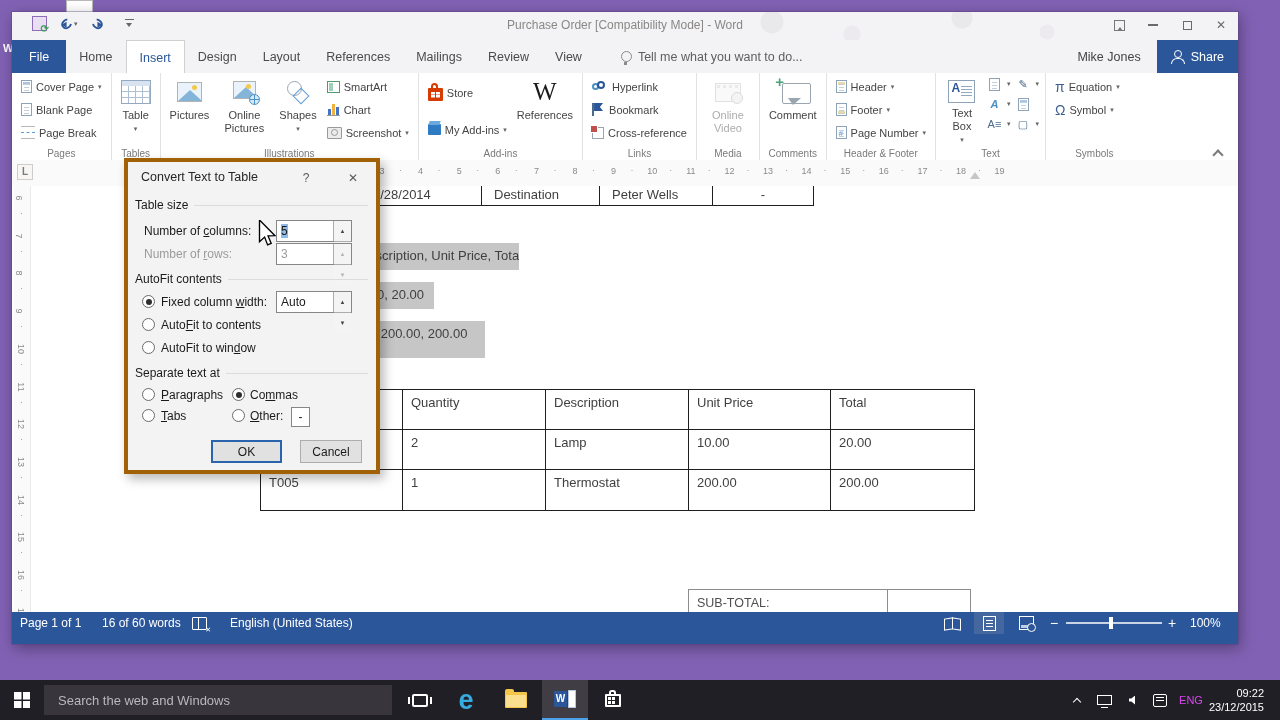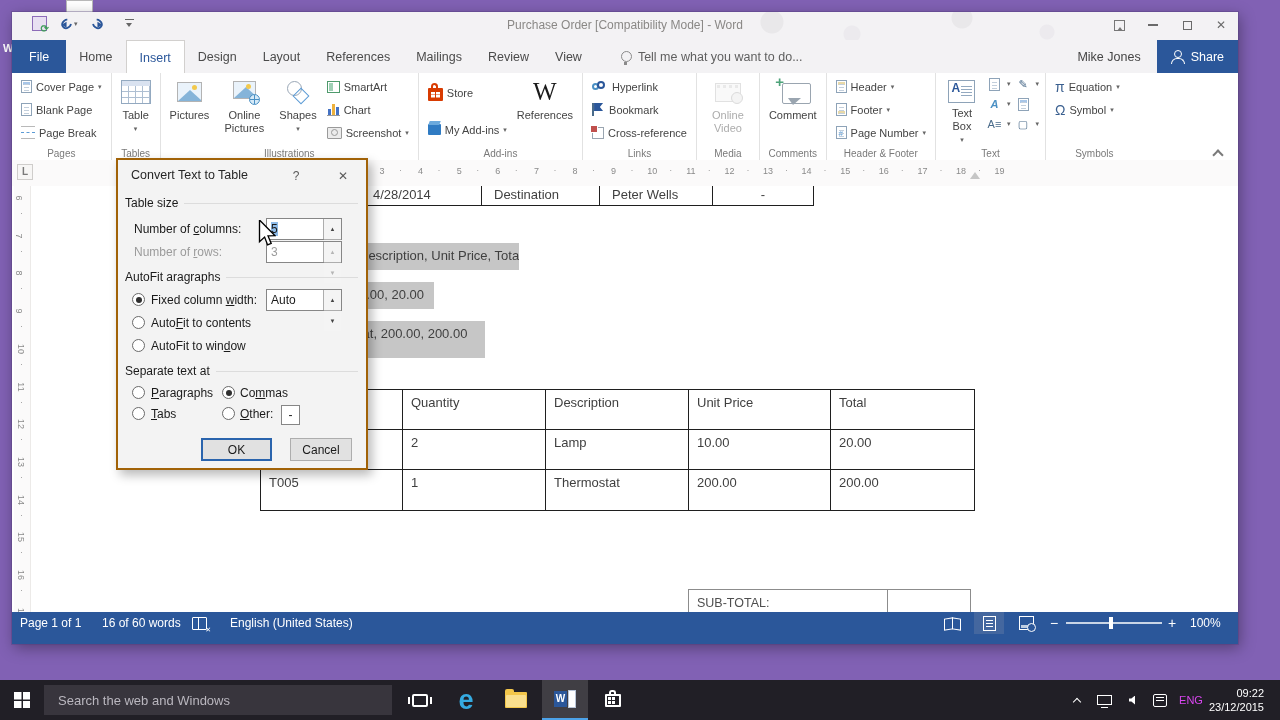--- a/index.html
+++ b/index.html
@@ -57,22 +57,22 @@
   #doctable{position:absolute;left:248px;top:203px;display:grid;grid-template-columns:142px 143px 143px 142px 143px;grid-auto-rows:40px;border:1px solid #1f1f1f}
   #doctable .c{border-right:1px solid #1f1f1f;border-bottom:1px solid #1f1f1f;padding:5px 0 0 8px;font-size:13px;color:#3f3f3f;overflow:hidden}
   #doctable .c:nth-child(5n){border-right:none}
   #doctable .c:nth-child(n+11){border-bottom:none}
   #totals{position:absolute;left:676px;top:403px;width:281px;border:1px solid #8c8c8c}
   #totals .trow{display:flex;height:28px;border-bottom:1px solid #8c8c8c}
   #totals .trow:last-child{border-bottom:none;height:24px}
   #totals .tl{width:190px;border-right:1px solid #8c8c8c;padding:6px 0 0 8px;font-size:12.5px;color:#4f4f4f}
   #totals .tr2{flex:1}
   
-  #dialog{position:absolute;left:104px;top:146px;width:248px;height:308px;background:#f3f3f3;
-    border:2px solid #a16207;box-shadow:4px 5px 10px rgba(0,0,0,.28);font-size:12px;color:#1a1a1a}
+  #dialog{position:absolute;left:112px;top:146px;width:248px;height:308px;background:#f3f3f3;
+    border:4px solid #a16207;box-shadow:4px 5px 10px rgba(0,0,0,.28);font-size:12px;color:#1a1a1a}
   #dlg-title{position:absolute;left:13px;top:8px;font-size:12.5px;color:#262626}
   .dlg-x{position:absolute;top:6px;width:26px;height:20px;text-align:center;color:#5a5a5a;font-size:12px;line-height:20px}
   .sect{position:absolute;left:7px;right:8px;display:flex;align-items:center;gap:6px;color:#1a1a1a}
   .sect::after{content:'';flex:1;height:1px;background:#dcdcdc}
   .dlbl{position:absolute;white-space:nowrap}
   .key{text-decoration:underline}
   .fld{position:absolute;width:76px;height:22px;background:#fff;border:1px solid #868686;line-height:20px;padding-left:4px;box-sizing:border-box}
   .fld .hl{background:#8ebbe8}
   .spin{position:absolute;right:0;top:0;bottom:0;width:17px;border-left:1px solid #adadad;display:flex;flex-direction:column}
   .spin span{flex:1;background:#f4f4f4;display:flex;align-items:center;justify-content:center;font-size:6px;color:#444}
@@ -604,21 +604,21 @@
 
     <span class="dlbl gray" style="left:16px;top:85px"><span>Number of </span><span class="key">r</span><span>ows:</span></span>
     <span class="fld gray" style="left:148px;top:81px"><span>3</span>
       <span class="spin">
           <span>▲</span>
           <span>▼</span>
         </span>
     </span>
 
     <div class="sect" style="top:110px">
-        <span>AutoFit aragraphs</span>
+        <span>AutoFit contents</span>
       </div>
 
     <span class="rad on" style="left:14px;top:133px"></span>
     <span class="dlbl" style="left:33px;top:133px"><span>Fixed column </span><span class="key">w</span><span>idth:</span></span>
     <span class="fld" style="left:148px;top:129px"><span>Auto</span>
       <span class="spin">
           <span>▲</span>
           <span>▼</span>
         </span>
     </span>

